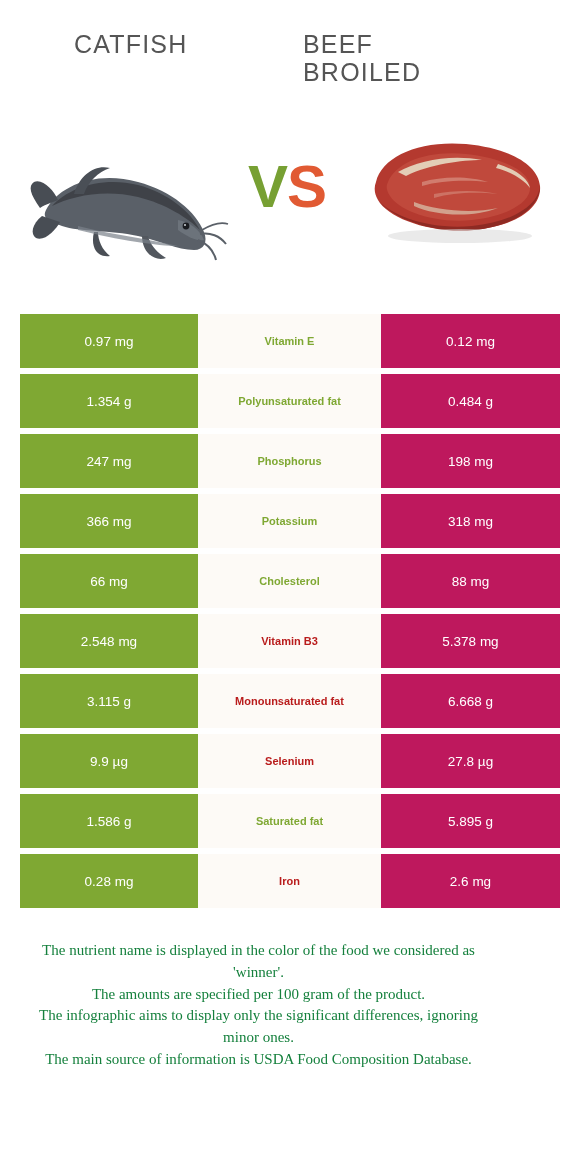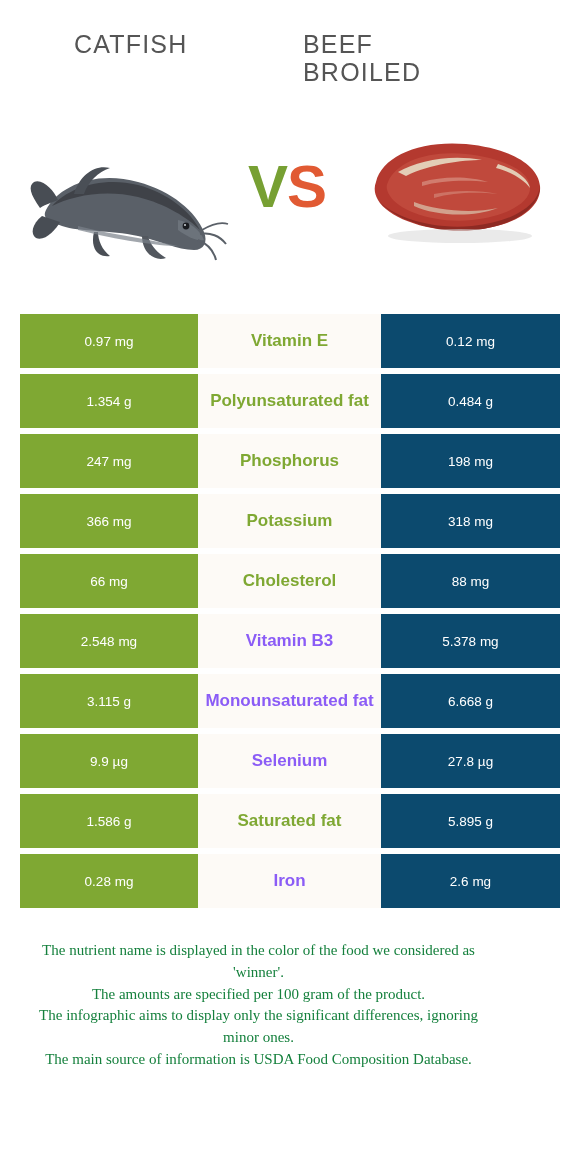--- a/index.html
+++ b/index.html
@@ -97,30 +97,30 @@
     box-sizing: border-box;
   }
   .cell.left {
     width: 178px;
     background: #7fa833;
     color: #ffffff;
   }
   .cell.mid {
     width: 183px;
     background: #fdfaf6;
-    font-size: 17px;
+    font-size: 11px;
     font-weight: 700;
   }
   .cell.right {
     width: 179px;
-    background: #0c4a6e;
+    background: #be185d;
     color: #ffffff;
   }
   .mid.win-left { color: #7fa833; }
-  .mid.win-right { color: #8b5cf6; }
+  .mid.win-right { color: #b91c1c; }
 
   
   .footer {
     margin: 32px 26px 0 26px;
     text-align: center;
     font-family: Liberation Serif, serif;
     font-size: 15px;
     line-height: 1.45;
     color: #15803d;
   }

